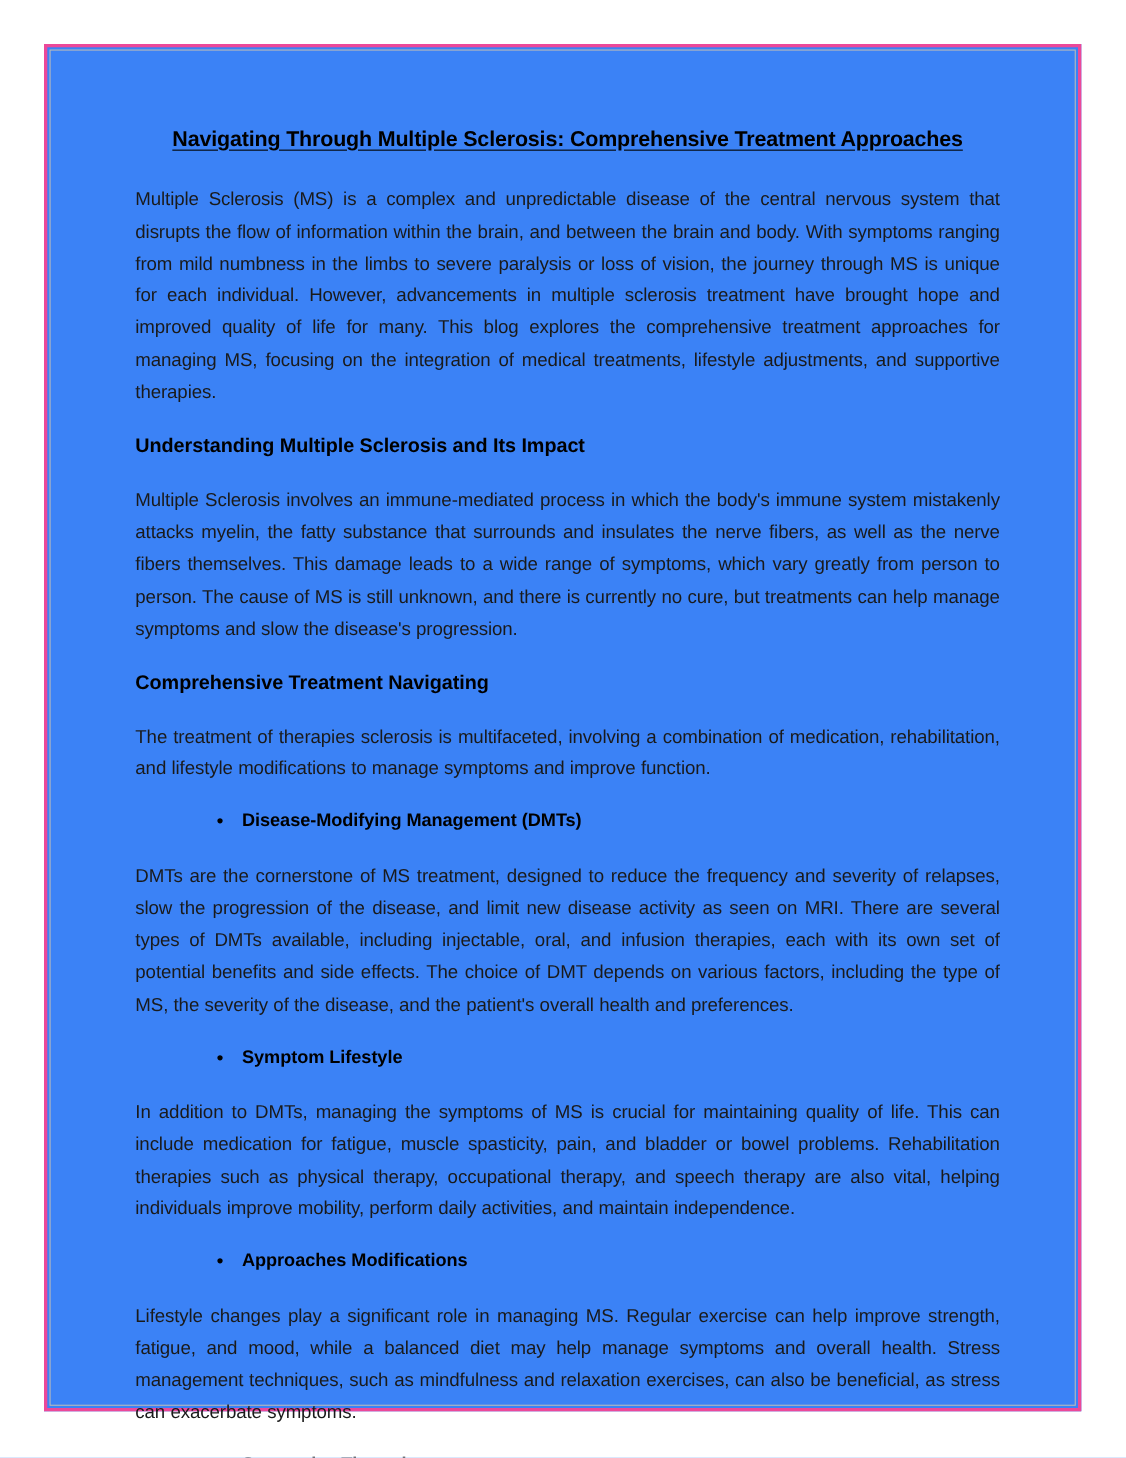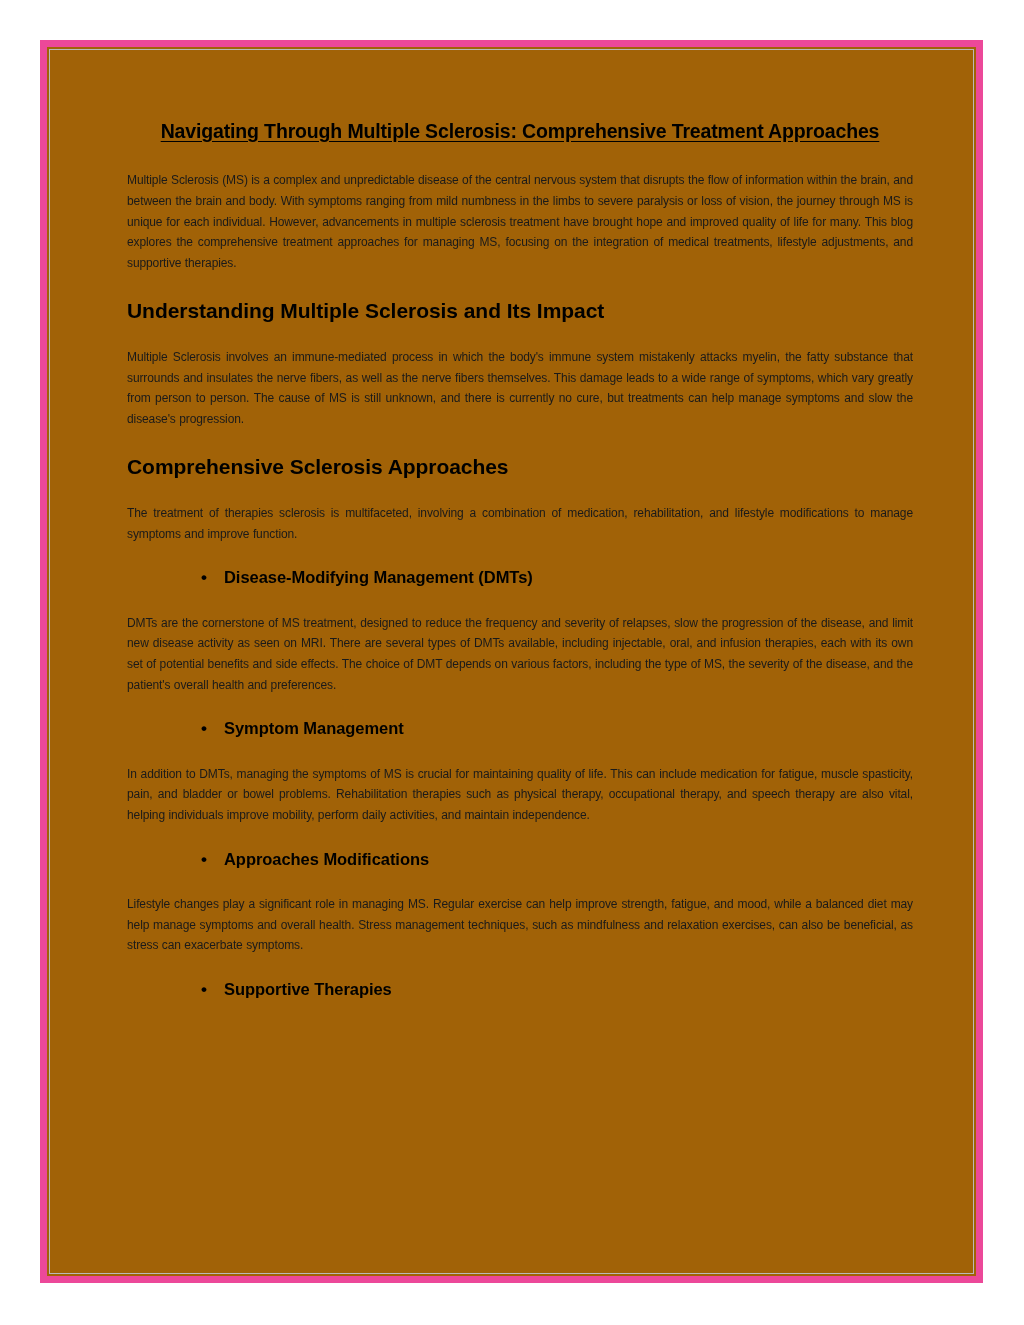--- a/index.html
+++ b/index.html
@@ -24,22 +24,22 @@
   }
 
   
   .page-frame {
     position: absolute;
     left: 40px;
     top: 40px;
     width: 943px;
     height: 1243px;
     box-sizing: border-box;
-    border: 7px solid #ec4899;
-    background: #a16207;
+    border: 3px solid #ec4899;
+    background: #3b82f6;
   }
   .page-frame-inner {
     position: absolute;
     left: 2px;
     top: 2px;
     right: 2px;
     bottom: 2px;
     border: 1px solid #b9b9bb;
     box-sizing: border-box;
     pointer-events: none;
@@ -60,31 +60,31 @@
     color: #000000;
     text-align: center;
     text-decoration: underline;
     text-underline-offset: 3px;
     letter-spacing: -0.15px;
     margin: 0 0 27px 0;
     line-height: 1.25;
   }
 
   .doc-para {
-    font-size: 12px;
+    font-size: 17px;
     color: #1a1a1a;
     text-align: justify;
     line-height: 1.72;
     margin: 0 0 20px 0;
     letter-spacing: -0.1px;
     word-spacing: 0.2px;
   }
 
   .doc-heading {
-    font-size: 21px;
+    font-size: 18px;
     font-weight: bold;
     color: #000000;
     text-align: left;
     line-height: 1.6;
     margin: 0 0 20px 0;
     letter-spacing: -0.05px;
   }
 
   .doc-bullet {
     position: relative;
@@ -112,25 +112,25 @@
   <div class="page-frame">
     <div class="page-frame-inner"></div>
 
     <div class="doc-body">
       <h1 class="doc-title">Navigating Through Multiple Sclerosis: Comprehensive Treatment Approaches</h1>
 
       <div id="blocks-container">
           <p class="doc-para">Multiple Sclerosis (MS) is a complex and unpredictable disease of the central nervous system that disrupts the flow of information within the brain, and between the brain and body. With symptoms ranging from mild numbness in the limbs to severe paralysis or loss of vision, the journey through MS is unique for each individual. However, advancements in multiple sclerosis treatment have brought hope and improved quality of life for many. This blog explores the comprehensive treatment approaches for managing MS, focusing on the integration of medical treatments, lifestyle adjustments, and supportive therapies.</p>
           <h2 class="doc-heading">Understanding Multiple Sclerosis and Its Impact</h2>
           <p class="doc-para">Multiple Sclerosis involves an immune-mediated process in which the body's immune system mistakenly attacks myelin, the fatty substance that surrounds and insulates the nerve fibers, as well as the nerve fibers themselves. This damage leads to a wide range of symptoms, which vary greatly from person to person. The cause of MS is still unknown, and there is currently no cure, but treatments can help manage symptoms and slow the disease's progression.</p>
-          <h2 class="doc-heading">Comprehensive Sclerosis Approaches</h2>
+          <h2 class="doc-heading">Comprehensive Treatment Navigating</h2>
           <p class="doc-para">The treatment of therapies sclerosis is multifaceted, involving a combination of medication, rehabilitation, and lifestyle modifications to manage symptoms and improve function.</p>
           <div class="doc-bullet"><span class="bullet-marker">•</span><span>Disease-Modifying Management (DMTs)</span></div>
           <p class="doc-para">DMTs are the cornerstone of MS treatment, designed to reduce the frequency and severity of relapses, slow the progression of the disease, and limit new disease activity as seen on MRI. There are several types of DMTs available, including injectable, oral, and infusion therapies, each with its own set of potential benefits and side effects. The choice of DMT depends on various factors, including the type of MS, the severity of the disease, and the patient's overall health and preferences.</p>
-          <div class="doc-bullet"><span class="bullet-marker">•</span><span>Symptom Management</span></div>
+          <div class="doc-bullet"><span class="bullet-marker">•</span><span>Symptom Lifestyle</span></div>
           <p class="doc-para">In addition to DMTs, managing the symptoms of MS is crucial for maintaining quality of life. This can include medication for fatigue, muscle spasticity, pain, and bladder or bowel problems. Rehabilitation therapies such as physical therapy, occupational therapy, and speech therapy are also vital, helping individuals improve mobility, perform daily activities, and maintain independence.</p>
           <div class="doc-bullet"><span class="bullet-marker">•</span><span>Approaches Modifications</span></div>
           <p class="doc-para">Lifestyle changes play a significant role in managing MS. Regular exercise can help improve strength, fatigue, and mood, while a balanced diet may help manage symptoms and overall health. Stress management techniques, such as mindfulness and relaxation exercises, can also be beneficial, as stress can exacerbate symptoms.</p>
           <div class="doc-bullet"><span class="bullet-marker">•</span><span>Supportive Therapies</span></div>
         </div>
 
     </div>
   </div>
 </div>
 

